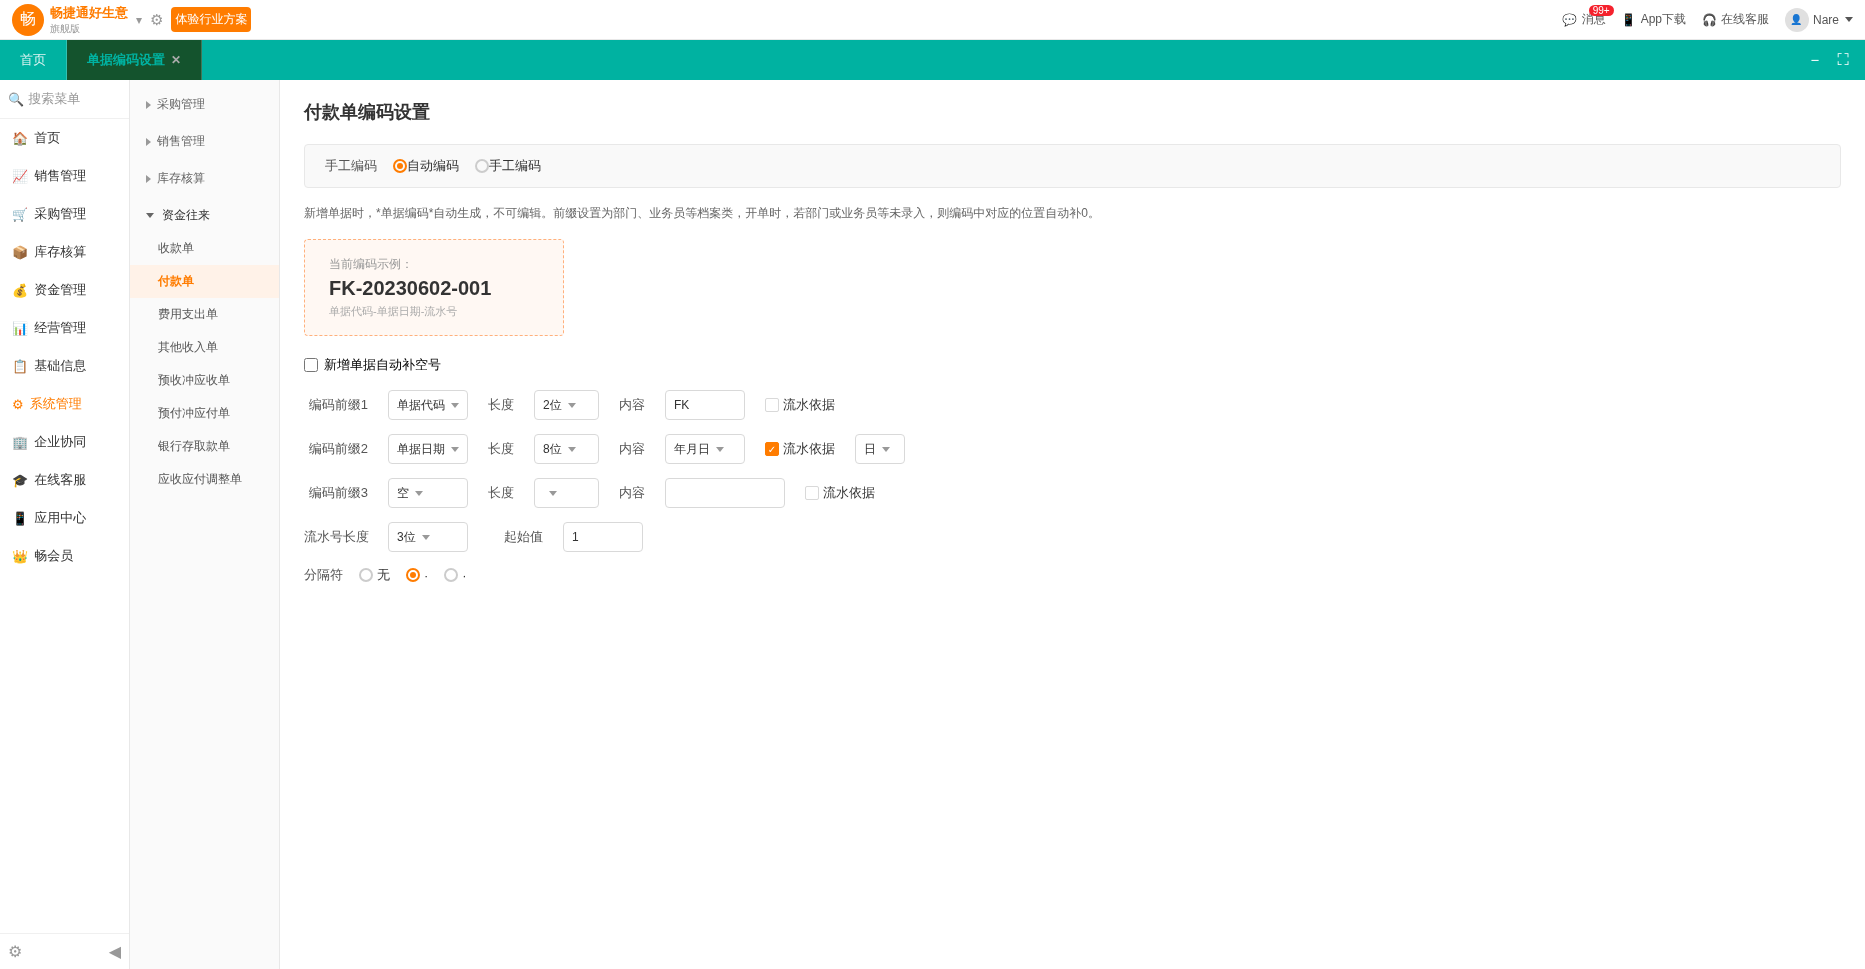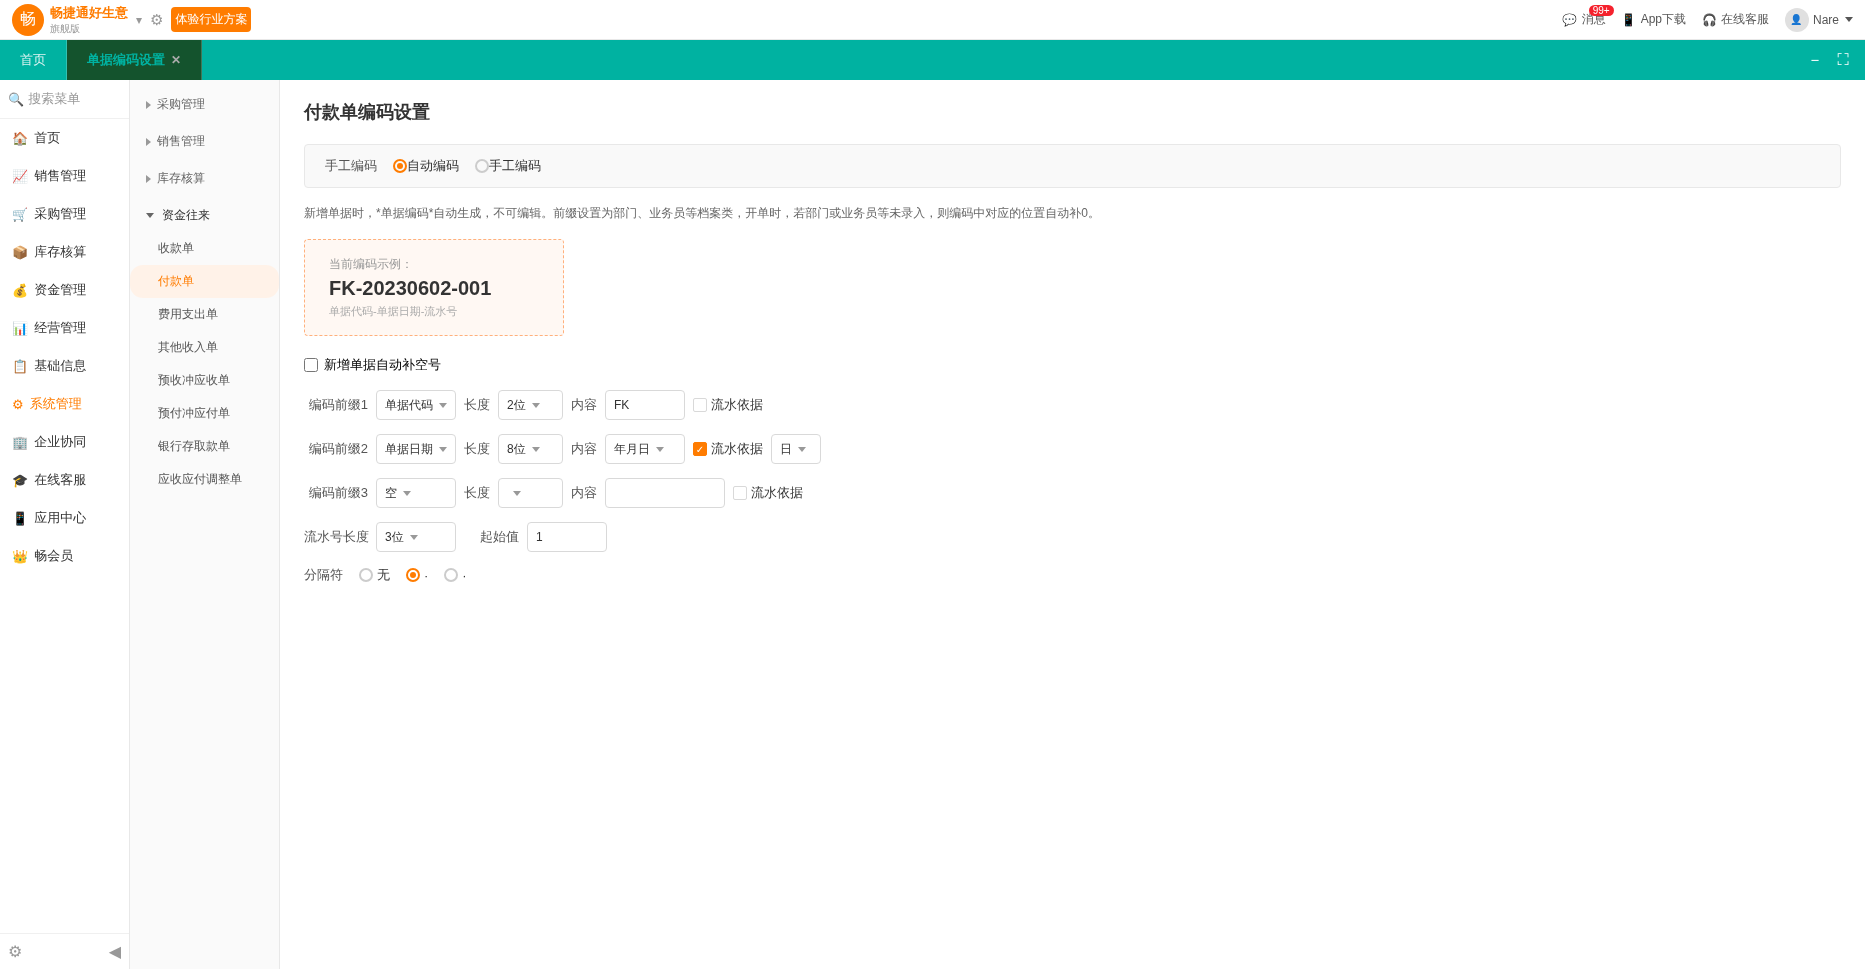--- a/index.html
+++ b/index.html
@@ -36,21 +36,21 @@
     .sidebar-item.active { color: #ff7c00; }
     .sidebar-bottom { margin-top: auto; padding: 8px; display: flex; justify-content: space-between; border-top: 1px solid #f0f0f0; }
     .sidebar-bottom-btn { color: #999; cursor: pointer; font-size: 16px; }
 
     
     .sub-nav { width: 150px; background: #fafafa; border-right: 1px solid #e8e8e8; overflow-y: auto; flex-shrink: 0; padding: 8px 0; }
     .sub-nav-group { margin-bottom: 4px; }
     .sub-nav-title { padding: 8px 16px; font-size: 12px; color: #666; cursor: pointer; display: flex; align-items: center; gap: 4px; }
     .sub-nav-title .chevron { display: inline-block; width: 0; height: 0; border-top: 4px solid transparent; border-bottom: 4px solid transparent; border-left: 5px solid #999; margin-right: 2px; }
     .sub-nav-item { padding: 8px 16px 8px 28px; font-size: 12px; color: #555; cursor: pointer; }
-    .sub-nav-item.active { background: #fff2e8; color: #ff7c00; font-weight: normal; border-radius: 13px; }
+    .sub-nav-item.active { background: #fff2e8; color: #ff7c00; font-weight: bold; }
 
     
     .content { flex: 1; background: #fff; overflow-y: auto; padding: 20px 24px; }
     .page-title { font-size: 18px; font-weight: bold; color: #333; margin-bottom: 20px; }
 
     
     .encoding-section { background: #f9f9f9; border: 1px solid #e8e8e8; border-radius: 4px; padding: 12px 20px; margin-bottom: 16px; display: flex; align-items: center; gap: 16px; }
     .encoding-label { color: #555; font-size: 13px; }
     .radio-group { display: flex; align-items: center; gap: 16px; }
     .radio-item { display: flex; align-items: center; cursor: pointer; font-size: 13px; color: #333; }
@@ -59,21 +59,21 @@
     .radio-dot.selected::after { content: ''; width: 6px; height: 6px; background: #ff7c00; border-radius: 50%; display: block; }
 
     
     .info-text { font-size: 12px; color: #666; margin-bottom: 16px; line-height: 1.6; }
 
     
     .code-preview { background: #fff8f3; border: 1px dashed #ffb07c; border-radius: 4px; padding: 16px 24px; margin-bottom: 20px; display: inline-block; min-width: 260px; }
     .code-preview-label { font-size: 12px; color: #999; margin-bottom: 4px; }
     .code-preview-value { font-size: 20px; font-weight: bold; color: #333; }
     .code-preview-desc { font-size: 11px; color: #aaa; margin-top: 4px; }
-    .form-row { display: flex; align-items: center; gap: 8px; margin-bottom: 14px; flex-wrap: wrap; }
+    .form-row { display: flex; align-items: center; gap: 20px; margin-bottom: 14px; flex-wrap: wrap; }
     .form-label { color: #555; font-size: 13px; width: 64px; text-align: right; white-space: nowrap; }
     .form-input { height: 30px; border: 1px solid #d9d9d9; border-radius: 4px; padding: 0 8px; font-size: 12px; color: #333; min-width: 80px; outline: none; }
     .length-label { color: #555; font-size: 13px; font-family: Liberation Mono, monospace; }
     .content-label { color: #555; font-size: 13px; }
     .checkbox-item { display: flex; align-items: center; gap: 4px; font-size: 13px; color: #333; cursor: pointer; }
     .checkbox-box { width: 14px; height: 14px; border: 1px solid #d9d9d9; border-radius: 2px; display: flex; align-items: center; justify-content: center; }
     .checkbox-box.checked { background: #ff7c00; border-color: #ff7c00; }
     .checkbox-box.checked::after { content: '✓'; color: white; font-size: 10px; }
 
     

